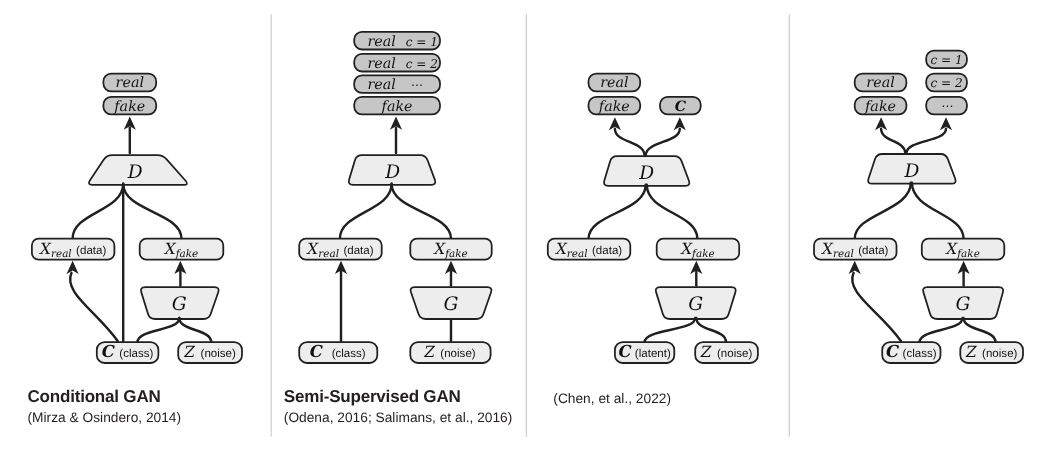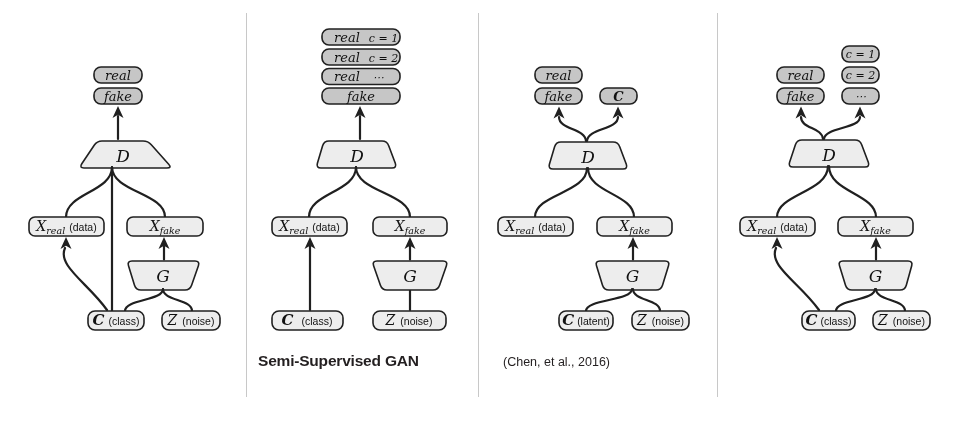--- a/index.html
+++ b/index.html
@@ -79,20 +79,24 @@
       </g>
 
       <path class="edge" d="M163,289 C163,301 125,299 125,311"></path>
       <path class="edge" d="M163,289 C163,301 192,299 192,311"></path>
 
       <rect class="shape" x="88" y="311" width="56" height="19" rx="7"></rect>
       <text text-anchor="middle" x="116" y="324.5" class="t-serif"><tspan class="t-c">C</tspan><tspan class="t-annot" dx="4">(class)</tspan></text>
       <rect class="shape" x="162" y="311" width="58" height="19" rx="7"></rect>
       <text text-anchor="middle" x="191" y="324.5" class="t-serif"><tspan class="t-z">Z</tspan><tspan class="t-annot" dx="5">(noise)</tspan></text>
     </svg>
+    <div class="caption" style="left:25px">
+      <div class="caption-title">Conditional GAN</div>
+      <div class="caption-cite">(Mirza &amp; Osindero, 2014)</div>
+    </div>
   </section>
 
   <section class="panel" style="left:240px">
     <svg width="240" height="340" viewBox="0 0 240 340">
       <rect class="shape-dark" x="82" y="29" width="78" height="16" rx="7"></rect>
       <text class="t-serif t-pill" x="94" y="41.5"><tspan>real</tspan><tspan class="t-small" dx="9">c = 1</tspan></text>
       <rect class="shape-dark" x="82" y="49" width="78" height="16" rx="7"></rect>
       <text class="t-serif t-pill" x="94" y="61.5"><tspan>real</tspan><tspan class="t-small" dx="9">c = 2</tspan></text>
       <rect class="shape-dark" x="82" y="68.5" width="78" height="16" rx="7"></rect>
       <text class="t-serif t-pill" x="94" y="81"><tspan>real</tspan><tspan class="t-small" dx="13">⋯</tspan></text>
@@ -130,20 +134,21 @@
         <polygon class="head" points="170,237 164.5,249 170,245.8 175.5,249"></polygon>
       </g>
 
       <rect class="shape" x="32" y="311" width="71" height="19" rx="7"></rect>
       <text text-anchor="middle" x="67" y="324.5" class="t-serif"><tspan class="t-c">C</tspan><tspan class="t-annot" dx="8">(class)</tspan></text>
       <rect class="shape" x="133" y="311" width="73" height="19" rx="7"></rect>
       <text text-anchor="middle" x="169" y="324.5" class="t-serif"><tspan class="t-z">Z</tspan><tspan class="t-annot" dx="5">(noise)</tspan></text>
     </svg>
     <div class="caption" style="left:18px">
       <div class="caption-title">Semi-Supervised GAN</div>
+      <div class="caption-cite">(Odena, 2016;  Salimans, et al., 2016)</div>
     </div>
   </section>
 
   <section class="panel" style="left:480px">
     <svg width="240" height="340" viewBox="0 0 240 340">
       <rect class="shape-dark" x="55" y="67" width="47" height="16" rx="7"></rect>
       <text class="t-serif t-pill" text-anchor="middle" x="78.5" y="79.5">real</text>
       <rect class="shape-dark" x="55" y="88" width="47" height="16" rx="7"></rect>
       <text class="t-serif t-pill" text-anchor="middle" x="78.5" y="100.5">fake</text>
       <rect class="shape-dark" x="120" y="88" width="37" height="16" rx="7"></rect>
@@ -179,21 +184,21 @@
 
       <path class="edge" d="M152,289 C152,301 106,299 106,311"></path>
       <path class="edge" d="M153,289 C153,301 180,299 180,311"></path>
 
       <rect class="shape" x="79" y="311" width="54" height="19" rx="7"></rect>
       <text text-anchor="middle" x="106" y="324.5" class="t-serif"><tspan class="t-c">C</tspan><tspan class="t-annot" dx="3">(latent)</tspan></text>
       <rect class="shape" x="152" y="311" width="57" height="19" rx="7"></rect>
       <text text-anchor="middle" x="180.5" y="324.5" class="t-serif"><tspan class="t-z">Z</tspan><tspan class="t-annot" dx="5">(noise)</tspan></text>
     </svg>
     <div class="caption" style="left:23px">
-      <div class="caption-cite">(Chen, et al., 2016)</div>
+      <div class="caption-cite">(Chen, et al., 2022)</div>
     </div>
   </section>
 
   <section class="panel" style="left:720px">
     <svg width="241" height="340" viewBox="0 0 241 340">
       <rect class="shape-dark" x="122" y="46" width="37" height="16" rx="7"></rect>
       <text class="t-serif t-small" text-anchor="middle" x="140.5" y="58.3">c = 1</text>
       <rect class="shape-dark" x="122" y="67" width="37" height="16" rx="7"></rect>
       <text class="t-serif t-small" text-anchor="middle" x="140.5" y="79.3">c = 2</text>
       <rect class="shape-dark" x="122" y="88" width="37" height="16" rx="7"></rect>

